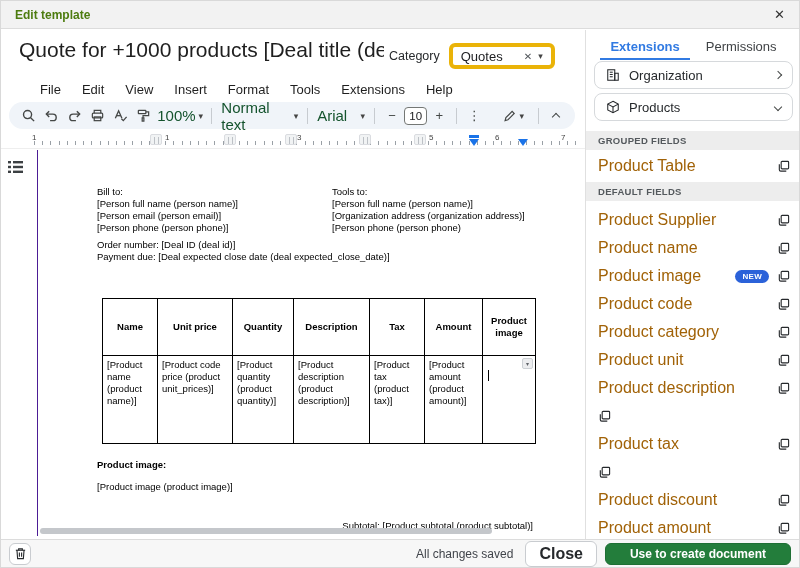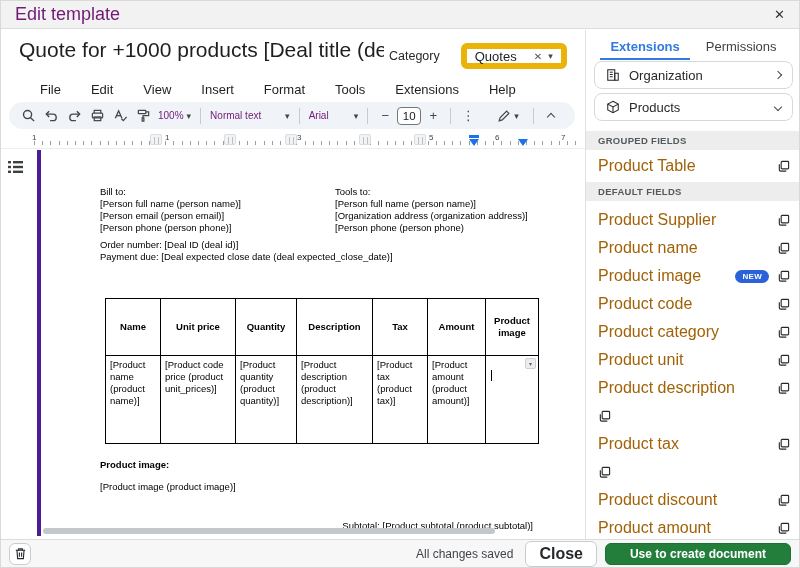--- a/index.html
+++ b/index.html
@@ -5,46 +5,46 @@
   * { margin:0; padding:0; box-sizing:border-box; }
   body { background:#fff; }
   .app { position:relative; width:800px; height:568px; background:#fff;
          font-family:"Liberation Sans",sans-serif; color:#202124; overflow:hidden;
          border:1px solid #d9d9d9; }
 
   
   .modal-header { position:absolute; top:0; left:0; right:0; height:28px; background:#f2f2f2;
     border-bottom:1px solid #dcdcdc; display:flex; align-items:center; justify-content:space-between;
     padding:0 14px; z-index:5; }
-  .modal-title { font-size:18px; font-weight:normal; color:#701a75; }
+  .modal-title { font-size:12px; font-weight:bold; color:#4d7c0f; }
   .modal-close { font-size:13px; color:#333; cursor:pointer; }
 
   
   .doc-title { position:absolute; left:18px; top:37px; width:365px; font-size:21px; color:#1f1f1f;
     white-space:nowrap; overflow:hidden; }
-  .category-wrap { position:absolute; left:388px; top:42px; display:flex; align-items:center; gap:21px; }
+  .category-wrap { position:absolute; left:388px; top:42px; display:flex; align-items:center; gap:9px; }
   .category-label { font-size:12.5px; color:#26292c; }
-  .category-box { width:106px; height:26px; border:6px solid #eab308; border-radius:6px; background:#fff;
+  .category-box { width:106px; height:26px; border:4px solid #eab308; border-radius:6px; background:#fff;
     display:flex; align-items:center; padding:0 8px; font-size:13px; }
   .category-box .val { flex:1; }
   .category-box .clear { font-size:10px; color:#50555a; margin-right:6px; cursor:pointer; }
   .caret { font-size:9px; color:#444; }
 
   
-  .menubar { position:absolute; left:32px; top:80px; display:flex; gap:16px; }
+  .menubar { position:absolute; left:32px; top:80px; display:flex; gap:7px; }
   .menu-item { font-size:13px; color:#1f1f1f; padding:1px 7px; border-radius:4px; cursor:pointer; }
 
   
   .toolbar { position:absolute; left:8px; top:101px; width:566px; height:27px; background:#f0f4f9;
     border-radius:14px; display:flex; align-items:center; padding:0 8px; gap:1px; }
   .tbtn { height:22px; min-width:22px; display:flex; align-items:center; justify-content:center;
     border-radius:4px; cursor:pointer; color:#444746; font-size:13px; gap:3px; padding:0 3px; }
   .tsep { width:1px; height:16px; background:#c7cbd0; margin:0 5px; }
   .tbtn svg { display:block; }
-  .zoom-label,.style-label,.font-label { font-size:10px; color:#701a75; }
+  .zoom-label,.style-label,.font-label { font-size:15px; color:#14532d; }
   .style-label { width:72px; } .font-label { width:42px; }
   .fontsize-box { width:24px; height:18px; border:1px solid #747775; border-radius:4px; background:#fff;
     font-size:11.5px; display:flex; align-items:center; justify-content:center; }
   .chev { width:6px; height:6px; border-right:1.5px solid #444746; border-bottom:1.5px solid #444746; display:inline-block; }
   .chev.right { transform:rotate(-45deg); }
   .chev.down  { transform:rotate(45deg); }
   .chev.up    { transform:rotate(-135deg); margin-top:3px; }
 
   
   .ruler { position:absolute; left:0; top:131px; width:584px; height:17px; background:#fff;
@@ -58,21 +58,21 @@
     background-position:2px 0; background-size:8px 7px; background-repeat:no-repeat; background-origin:content-box;
     padding:2px 1px; cursor:col-resize; }
   .indent-marker { position:absolute; top:7px; width:0; height:0;
     border-left:5px solid transparent; border-right:5px solid transparent; border-top:7px solid #1a73e8; cursor:pointer; }
   .indent-bar { position:absolute; top:3px; width:10px; height:3px; background:#1a73e8; cursor:pointer; }
 
   .outline-icon { position:absolute; left:7px; top:158px; cursor:pointer; }
 
   
   .page { position:absolute; left:36px; top:149px; width:540px; height:386px; background:#fff;
-    border-left:4px solid #4c1d95; font-size:9.5px; line-height:12px; color:#000; }
+    border-left:1px solid #4c1d95; font-size:9.5px; line-height:12px; color:#000; }
   .addr-block { position:absolute; top:36px; }
   .addr-bill { left:59px; } .addr-ship { left:294px; }
   .order-block { position:absolute; left:59px; top:89px; }
   .doc-table { position:absolute; left:64px; top:148px; width:433px; border-collapse:collapse; table-layout:fixed; }
   .doc-table td { border:1px solid #000; vertical-align:top; padding:3px 4px; font-size:9.5px; line-height:12px; }
   .doc-table tr.hdr td { font-weight:bold; text-align:center; vertical-align:middle; height:57px; }
   .doc-table tr.body td { height:88px; position:relative; }
   .cell-chip { position:absolute; top:2px; right:2px; width:11px; height:11px; background:#ecedef;
     border:1px solid #ccd0d4; border-radius:2px; display:flex; align-items:center; justify-content:center;
     font-size:6px; color:#5f6368; cursor:pointer; }

